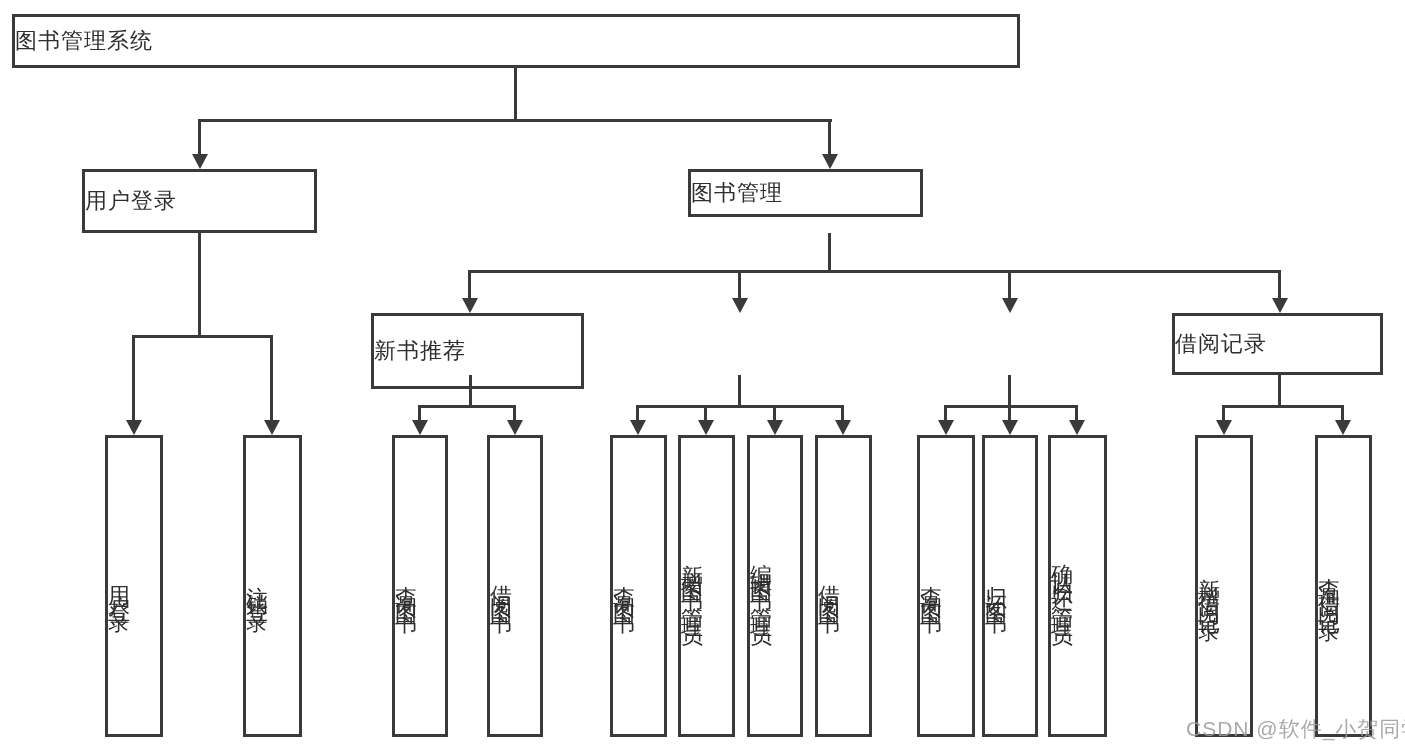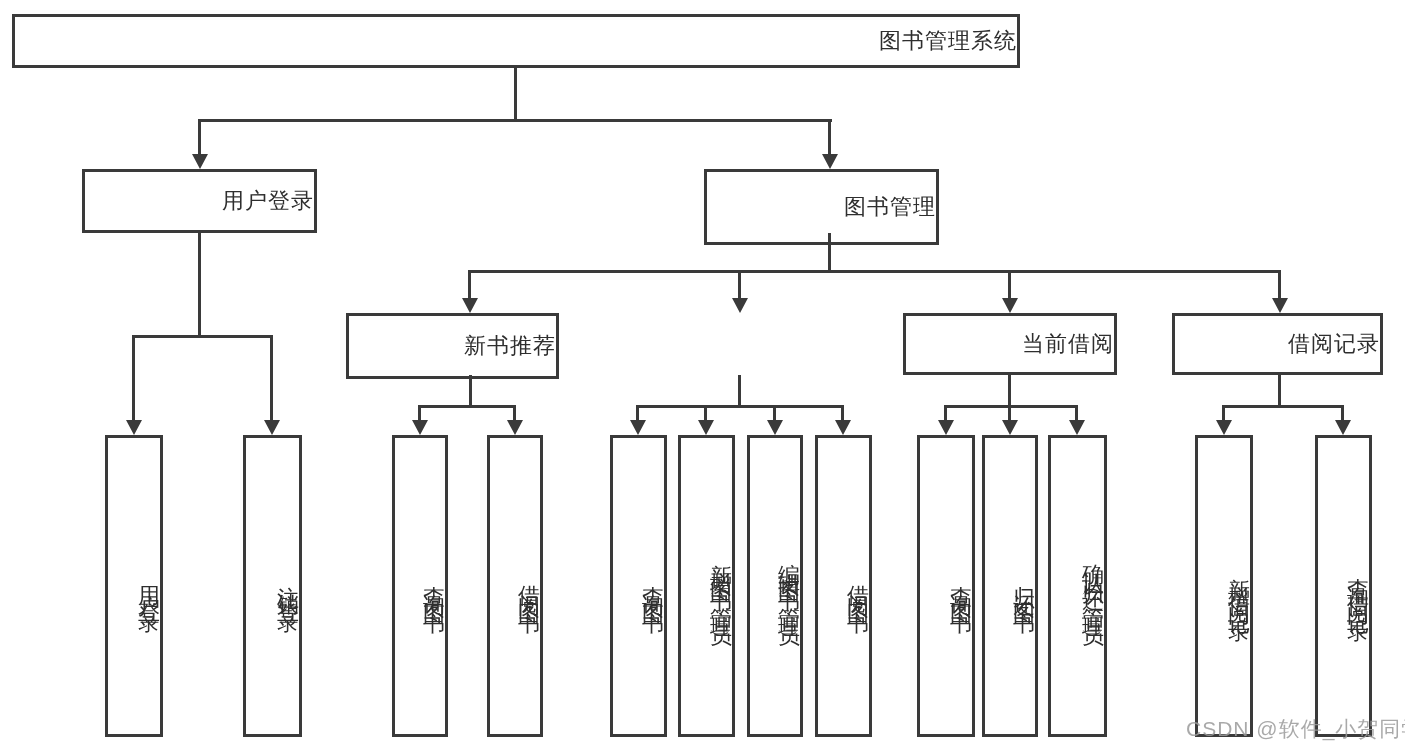--- a/index.html
+++ b/index.html
@@ -18,21 +18,21 @@
     overflow: hidden;
     color: var(--text);
   }
   .box {
     position: absolute;
     box-sizing: border-box;
     border: 3px solid var(--line);
     background: #ffffff;
     display: flex;
     align-items: center;
-    justify-content: flex-end;
+    justify-content: flex-start;
     text-align: center;
   }
   .htext {
     font-size: 22px;
     letter-spacing: 1px;
     white-space: nowrap;
   }
   .vtext {
     writing-mode: vertical-rl;
     text-orientation: mixed;
@@ -72,21 +72,21 @@
   <div class="line" style="left:514px;top:68px;width:3px;height:54px"></div>
   <div class="line" style="left:198px;top:119px;width:634px;height:3px"></div>
   <div class="line" style="left:198px;top:119px;width:3px;height:38px"></div>
   <div class="line" style="left:828px;top:119px;width:3px;height:38px"></div>
   <div class="arr" style="left:192px;top:154px"></div>
   <div class="arr" style="left:822px;top:154px"></div>
 
   <div class="box" style="left:82px;top:169px;width:235px;height:64px">
     <span class="htext">用户登录</span>
   </div>
-  <div class="box" style="left:704px;top:169px;width:235px;height:76px">
+  <div class="box" style="left:688px;top:169px;width:235px;height:48px">
     <span class="htext">图书管理</span>
   </div>
 
   <div class="line" style="left:198px;top:233px;width:3px;height:104px"></div>
   <div class="line" style="left:132px;top:335px;width:141px;height:3px"></div>
   <div class="line" style="left:132px;top:335px;width:3px;height:88px"></div>
   <div class="line" style="left:270px;top:335px;width:3px;height:88px"></div>
   <div class="arr" style="left:126px;top:420px"></div>
   <div class="arr" style="left:264px;top:420px"></div>
 
@@ -94,25 +94,22 @@
   <div class="line" style="left:468px;top:270px;width:813px;height:3px"></div>
   <div class="line" style="left:468px;top:270px;width:3px;height:30px"></div>
   <div class="line" style="left:738px;top:270px;width:3px;height:30px"></div>
   <div class="line" style="left:1008px;top:270px;width:3px;height:30px"></div>
   <div class="line" style="left:1278px;top:270px;width:3px;height:30px"></div>
   <div class="arr" style="left:462px;top:298px"></div>
   <div class="arr" style="left:732px;top:298px"></div>
   <div class="arr" style="left:1002px;top:298px"></div>
   <div class="arr" style="left:1272px;top:298px"></div>
 
-  <div class="box" style="left:346px;top:313px;width:213px;height:66px">
+  <div class="box" style="left:371px;top:313px;width:213px;height:76px">
     <span class="htext">新书推荐</span>
-  </div>
-  <div class="box" style="left:903px;top:313px;width:214px;height:62px">
-    <span class="htext">当前借阅</span>
   </div>
   <div class="box" style="left:1172px;top:313px;width:211px;height:62px">
     <span class="htext">借阅记录</span>
   </div>
 
   <div class="line" style="left:469px;top:375px;width:3px;height:33px"></div>
   <div class="line" style="left:418px;top:405px;width:98px;height:3px"></div>
   <div class="line" style="left:418px;top:405px;width:3px;height:17px"></div>
   <div class="line" style="left:513px;top:405px;width:3px;height:17px"></div>
   <div class="arr" style="left:412px;top:420px"></div>

